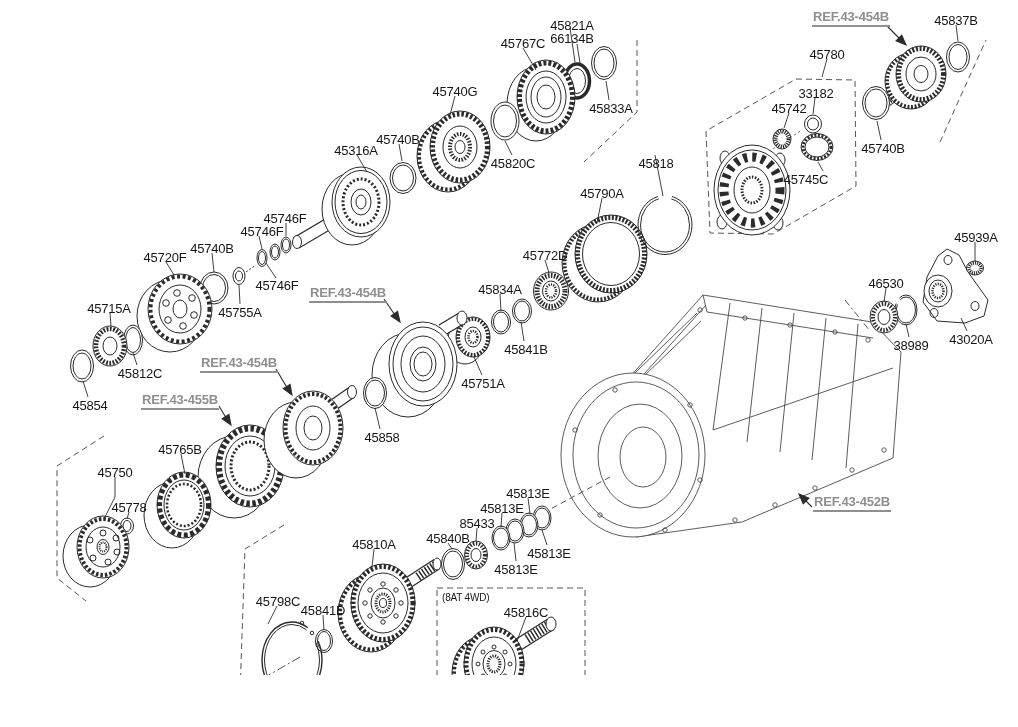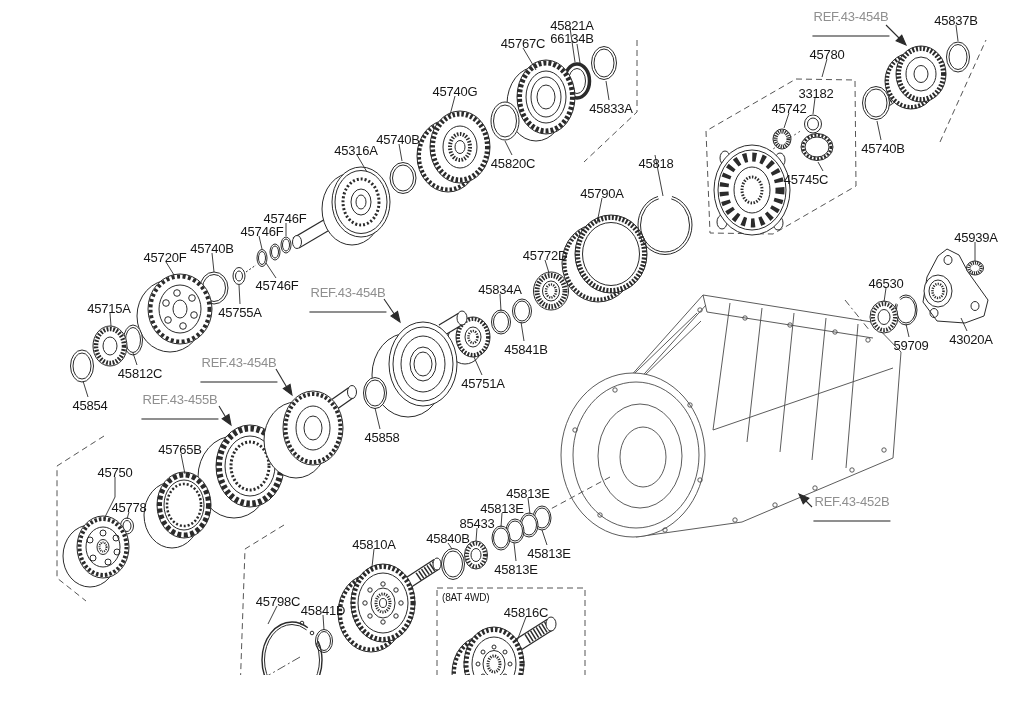--- a/index.html
+++ b/index.html
@@ -1,21 +1,21 @@
 <!DOCTYPE html>
 <html><head>
 <meta charset="utf-8">
 <style>
   html,body{margin:0;padding:0;background:#fff;}
   .stage{position:relative;width:1018px;height:675px;background:#ffffff;overflow:hidden;
          font-family:"Liberation Sans",sans-serif;}
   svg.canvas{position:absolute;left:0;top:0;}
   .lbl{position:absolute;transform:translateX(-50%);font-size:13px;line-height:13px;
        color:#161616;white-space:nowrap;letter-spacing:-0.2px;}
-  .ref{font-weight:normal;color:#8f8f8f;border-bottom:2px solid #8f8f8f;padding:0 1px 12px 1px;}
+  .ref{font-weight:bold;color:#8f8f8f;border-bottom:2px solid #8f8f8f;padding:0 1px 2px 1px;}
   .variant{transform:none;font-size:10px;}
   .fr{position:absolute;left:16px;top:687px;font-size:13px;font-weight:normal;color:#000;}
 </style>
 </head>
 <body>
 
 <div class="stage">
 
 <svg class="canvas" width="1018" height="727" viewBox="0 0 1018 727">
 <g stroke="#2b2b2b" fill="none" stroke-width="1">
@@ -481,21 +481,21 @@
 <span class="lbl" style="left:140px;top:367px">45812C</span>
 <span class="lbl" style="left:90px;top:399px">45854</span>
 <span class="lbl" style="left:602px;top:187px">45790A</span>
 <span class="lbl" style="left:545px;top:249px">45772D</span>
 <span class="lbl" style="left:500px;top:283px">45834A</span>
 <span class="lbl" style="left:526px;top:343px">45841B</span>
 <span class="lbl" style="left:483px;top:377px">45751A</span>
 <span class="lbl" style="left:382px;top:431px">45858</span>
 <span class="lbl" style="left:976px;top:231px">45939A</span>
 <span class="lbl" style="left:886px;top:277px">46530</span>
-<span class="lbl" style="left:911px;top:339px">59709</span>
+<span class="lbl" style="left:911px;top:339px">38989</span>
 <span class="lbl" style="left:971px;top:333px">43020A</span>
 <span class="lbl" style="left:115px;top:466px">45750</span>
 <span class="lbl" style="left:129px;top:501px">45778</span>
 <span class="lbl" style="left:180px;top:443px">45765B</span>
 <span class="lbl" style="left:374px;top:538px">45810A</span>
 <span class="lbl" style="left:448px;top:532px">45840B</span>
 <span class="lbl" style="left:477px;top:517px">85433</span>
 <span class="lbl" style="left:528px;top:487px">45813E</span>
 <span class="lbl" style="left:502px;top:502px">45813E</span>
 <span class="lbl" style="left:549px;top:547px">45813E</span>

